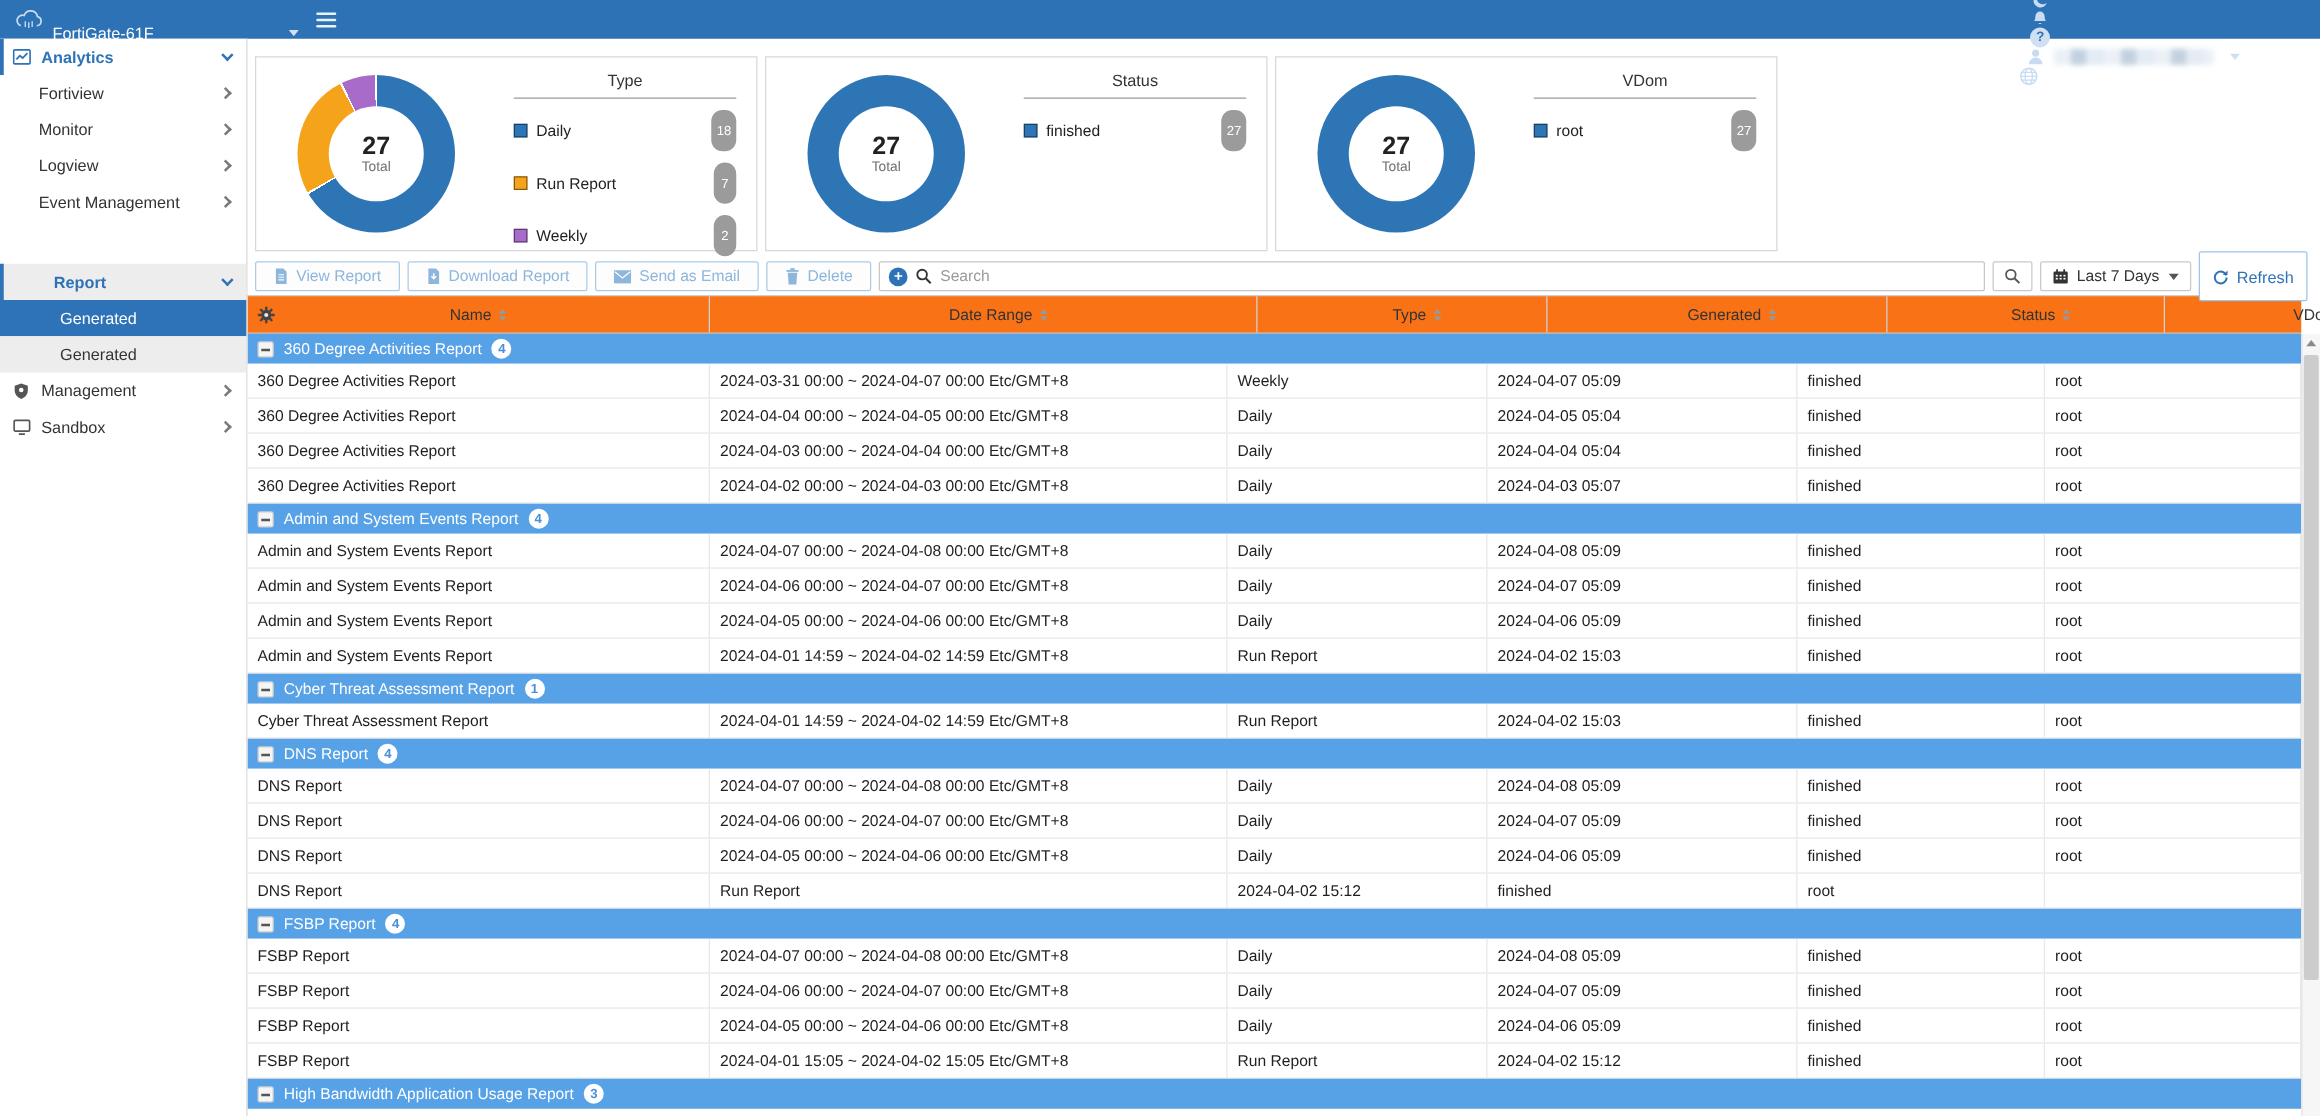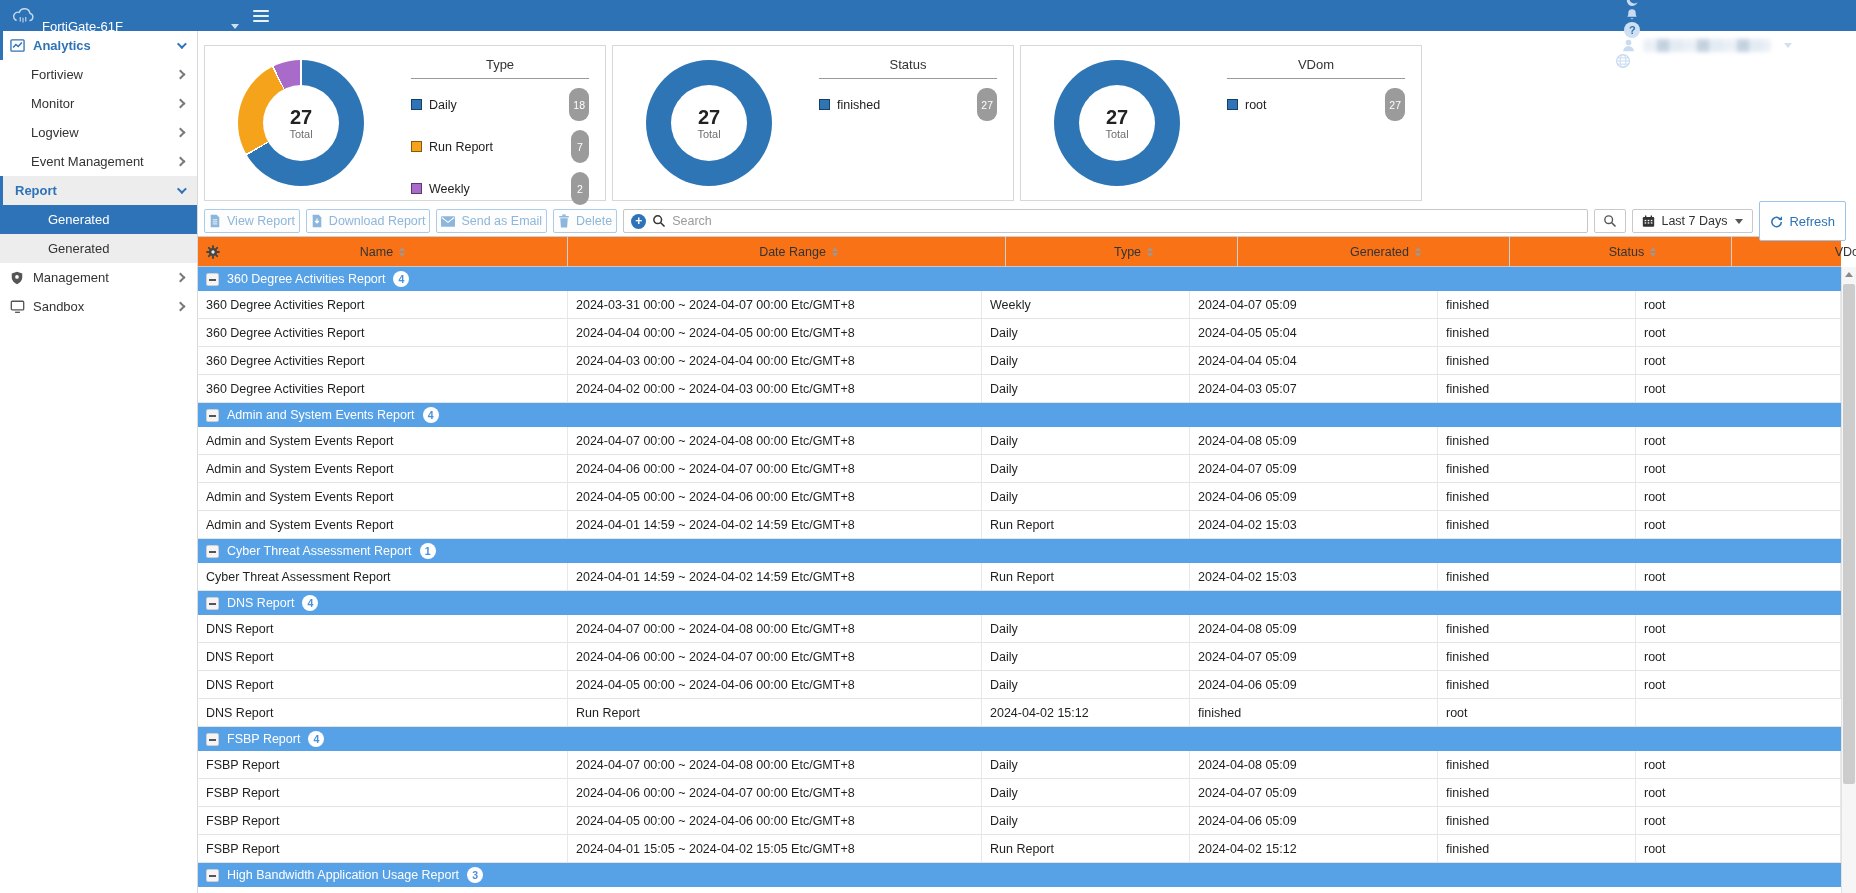--- a/index.html
+++ b/index.html
@@ -42,21 +42,21 @@
 
   
   .nav-item { height:29px; display:flex; align-items:center; font-size:13px; color:#333;
     position:relative; padding-left:10px; cursor:pointer; }
   .nav-item .nicon { width:17px; display:inline-flex; color:#555; margin-right:6px; }
   .nav-item .nlabel { }
   .nav-item.lvl2 { padding-left:31px; }
   .nav-item.lvl3 { padding-left:48px; }
   .nav-item.section { color:#2e73b8; font-weight:bold; border-left:3px solid #2e73b8; padding-left:7px; }
   .nav-item.section .nicon { color:#2e73b8; }
-  .nav-item.section.lvl2 { padding-left:12px; }
+  .nav-item.section.lvl2 { padding-left:40px;margin-top:35px; }
   .nav-item.gray { background:#ededed; }
   .nav-item.selected { background:#2e73b8; color:#fff; font-weight:normal; }
   .nav-item .chevwrap { position:absolute; right:13px; top:0; bottom:0; display:flex; align-items:center; }
   .chev.g { border-color:#7a7a7a; transform:rotate(-45deg); }
   .chev.b { border-color:#2e73b8; transform:rotate(45deg) translateY(-2px); }
 
   
   .cards { display:flex; gap:6px; padding:14px 0 0 6px; }
   .card { width:402px; height:156px; background:#fff; border:1px solid #d8d8d8; display:flex; }
   .donut-wrap { width:192px; display:flex; align-items:center; justify-content:center; flex:none; }
@@ -68,21 +68,21 @@
   .legend { width:178px; margin-left:auto; margin-right:16px; padding-top:11px; }
   .legend-title { text-align:center; font-size:13px; color:#333; padding-bottom:6px;
     border-bottom:1px solid #9a9a9a; }
   .legend-item { display:flex; align-items:center; margin-top:9px; font-size:12.5px; color:#222; cursor:pointer; }
   .swatch { width:11px; height:11px; border:1px solid rgba(0,0,0,.45); margin-right:7px; flex:none; }
   .lbadge { margin-left:auto; background:#9b9b9b; color:#fff; border-radius:9px; min-width:18px;
     height:33px; padding:0 4px; font-size:10.5px; display:flex; align-items:center; justify-content:center; }
 
   
   .toolbar { display:flex; align-items:center; gap:6px; margin:7px 10px 0 6px; height:26px; }
-  .tb-btn { height:24px; display:inline-flex; align-items:center; gap:6px; padding:0 4px;
+  .tb-btn { height:24px; display:inline-flex; align-items:center; gap:6px; padding:0 14px;
     background:#fdfdfd; border:1px solid #abcbe9; color:#8db6dc; border-radius:2px;
     font-size:12.5px; font-family:inherit; cursor:default; }
   .search-box { flex:1; height:24px; border:1px solid #c6c6c6; border-radius:2px; background:#fff;
     display:flex; align-items:center; gap:6px; padding:0 7px; }
   .plus-circle { width:15px; height:15px; border-radius:50%; background:#2e73b8; color:#fff;
     font-size:12px; font-weight:bold; display:flex; align-items:center; justify-content:center;
     line-height:1; flex:none; cursor:pointer; }
   .search-box .sicon { color:#333; display:inline-flex; }
   .search-box input { border:none; outline:none; flex:1; font-size:12.5px; font-family:inherit; color:#333; }
   .search-box input::placeholder { color:#9a9a9a; }

